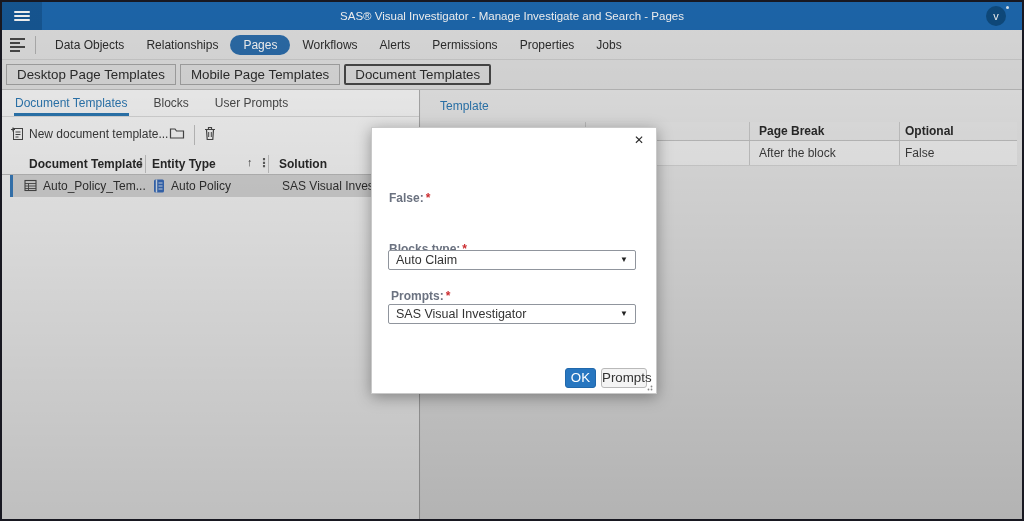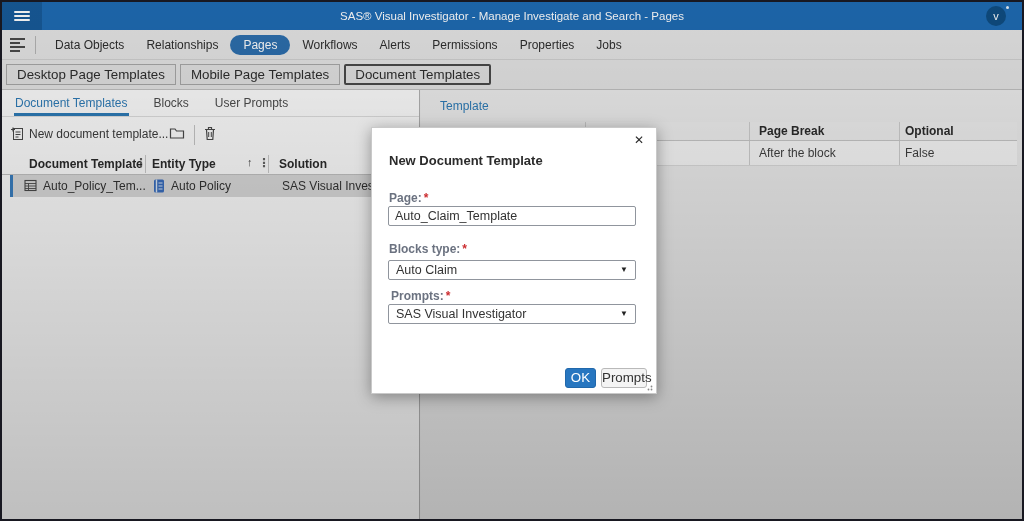--- a/index.html
+++ b/index.html
@@ -81,21 +81,21 @@
   .modal-close { position:absolute; right:8px; top:3px; font-size:12px; font-weight:bold; color:#2b2b2b; cursor:pointer; padding:2px 4px; }
   .modal-title { position:absolute; left:17px; top:25px; font-size:13px; font-weight:bold; color:#2b2b2b; }
   .field-label { position:absolute; left:17px; font-weight:bold; color:#6b7280; }
   .req { color:#cc2d30; margin-left:2px; }
   .lbl-name { top:63px; } .lbl-entity { top:114px; } .lbl-solution { top:161px; left:19px; }
   .text-input { position:absolute; left:16px; width:248px; height:20px; border:1px solid #90959d; border-radius:2px; padding:0 6px; font-family:inherit; font-size:12.5px; color:#333; background:#fff; }
   .inp-name { top:78px; }
   .select { position:absolute; left:16px; width:248px; height:20px; border:1px solid #90959d; border-radius:2px; background:#fff; cursor:pointer; color:#333; font-size:12.5px; }
   .select .sel-text { position:absolute; left:7px; top:2px; }
   .select .caret { position:absolute; right:7px; top:4px; font-size:8px; color:#222; }
-  .sel-entity { top:132px;text-align:center; } .sel-solution { top:176px; }
+  .sel-entity { top:122px;text-align:center; } .sel-solution { top:176px; }
   .btn-ok { position:absolute; left:193px; top:240px; width:31px; height:20px; background:#2776c0; border:1px solid #2168ab; border-radius:3px; color:#fff; text-align:center; line-height:18px; cursor:pointer; }
   .btn-cancel { position:absolute; left:229px; top:240px; width:46px; height:20px; background:#f4f4f4; border:1px solid #b9b9b9; border-radius:3px; color:#333; text-align:center; line-height:18px; cursor:pointer; }
   .grip { position:absolute; right:3px; bottom:2px; }
 </style>
 </head>
 <body>
 
 <div class="screen">
 
   <div class="topbar">
@@ -215,26 +215,24 @@
         <span class="rp-c3">After the block</span>
         <span class="rp-c4">False</span>
       </div>
     </div>
   </div>
 
   <div class="overlay"></div>
 
   <div class="modal">
     <span class="modal-close">✕</span>
-    <div class="modal-title">New Document Template</div>
 
     <div class="field-label lbl-name">
-      <span>Page:</span><span class="req">*</span>
-    </div>
-    <input class="text-input inp-name" value="Auto_Claim_Template" style="">
+      <span>False:</span><span class="req">*</span>
+    </div>
 
     <div class="field-label lbl-entity">
       <span>Blocks type:</span><span class="req">*</span>
     </div>
     <div class="select sel-entity">
       <span class="sel-text">Auto Claim</span>
       <span class="caret">▼</span>
     </div>
 
     <div class="field-label lbl-solution">

